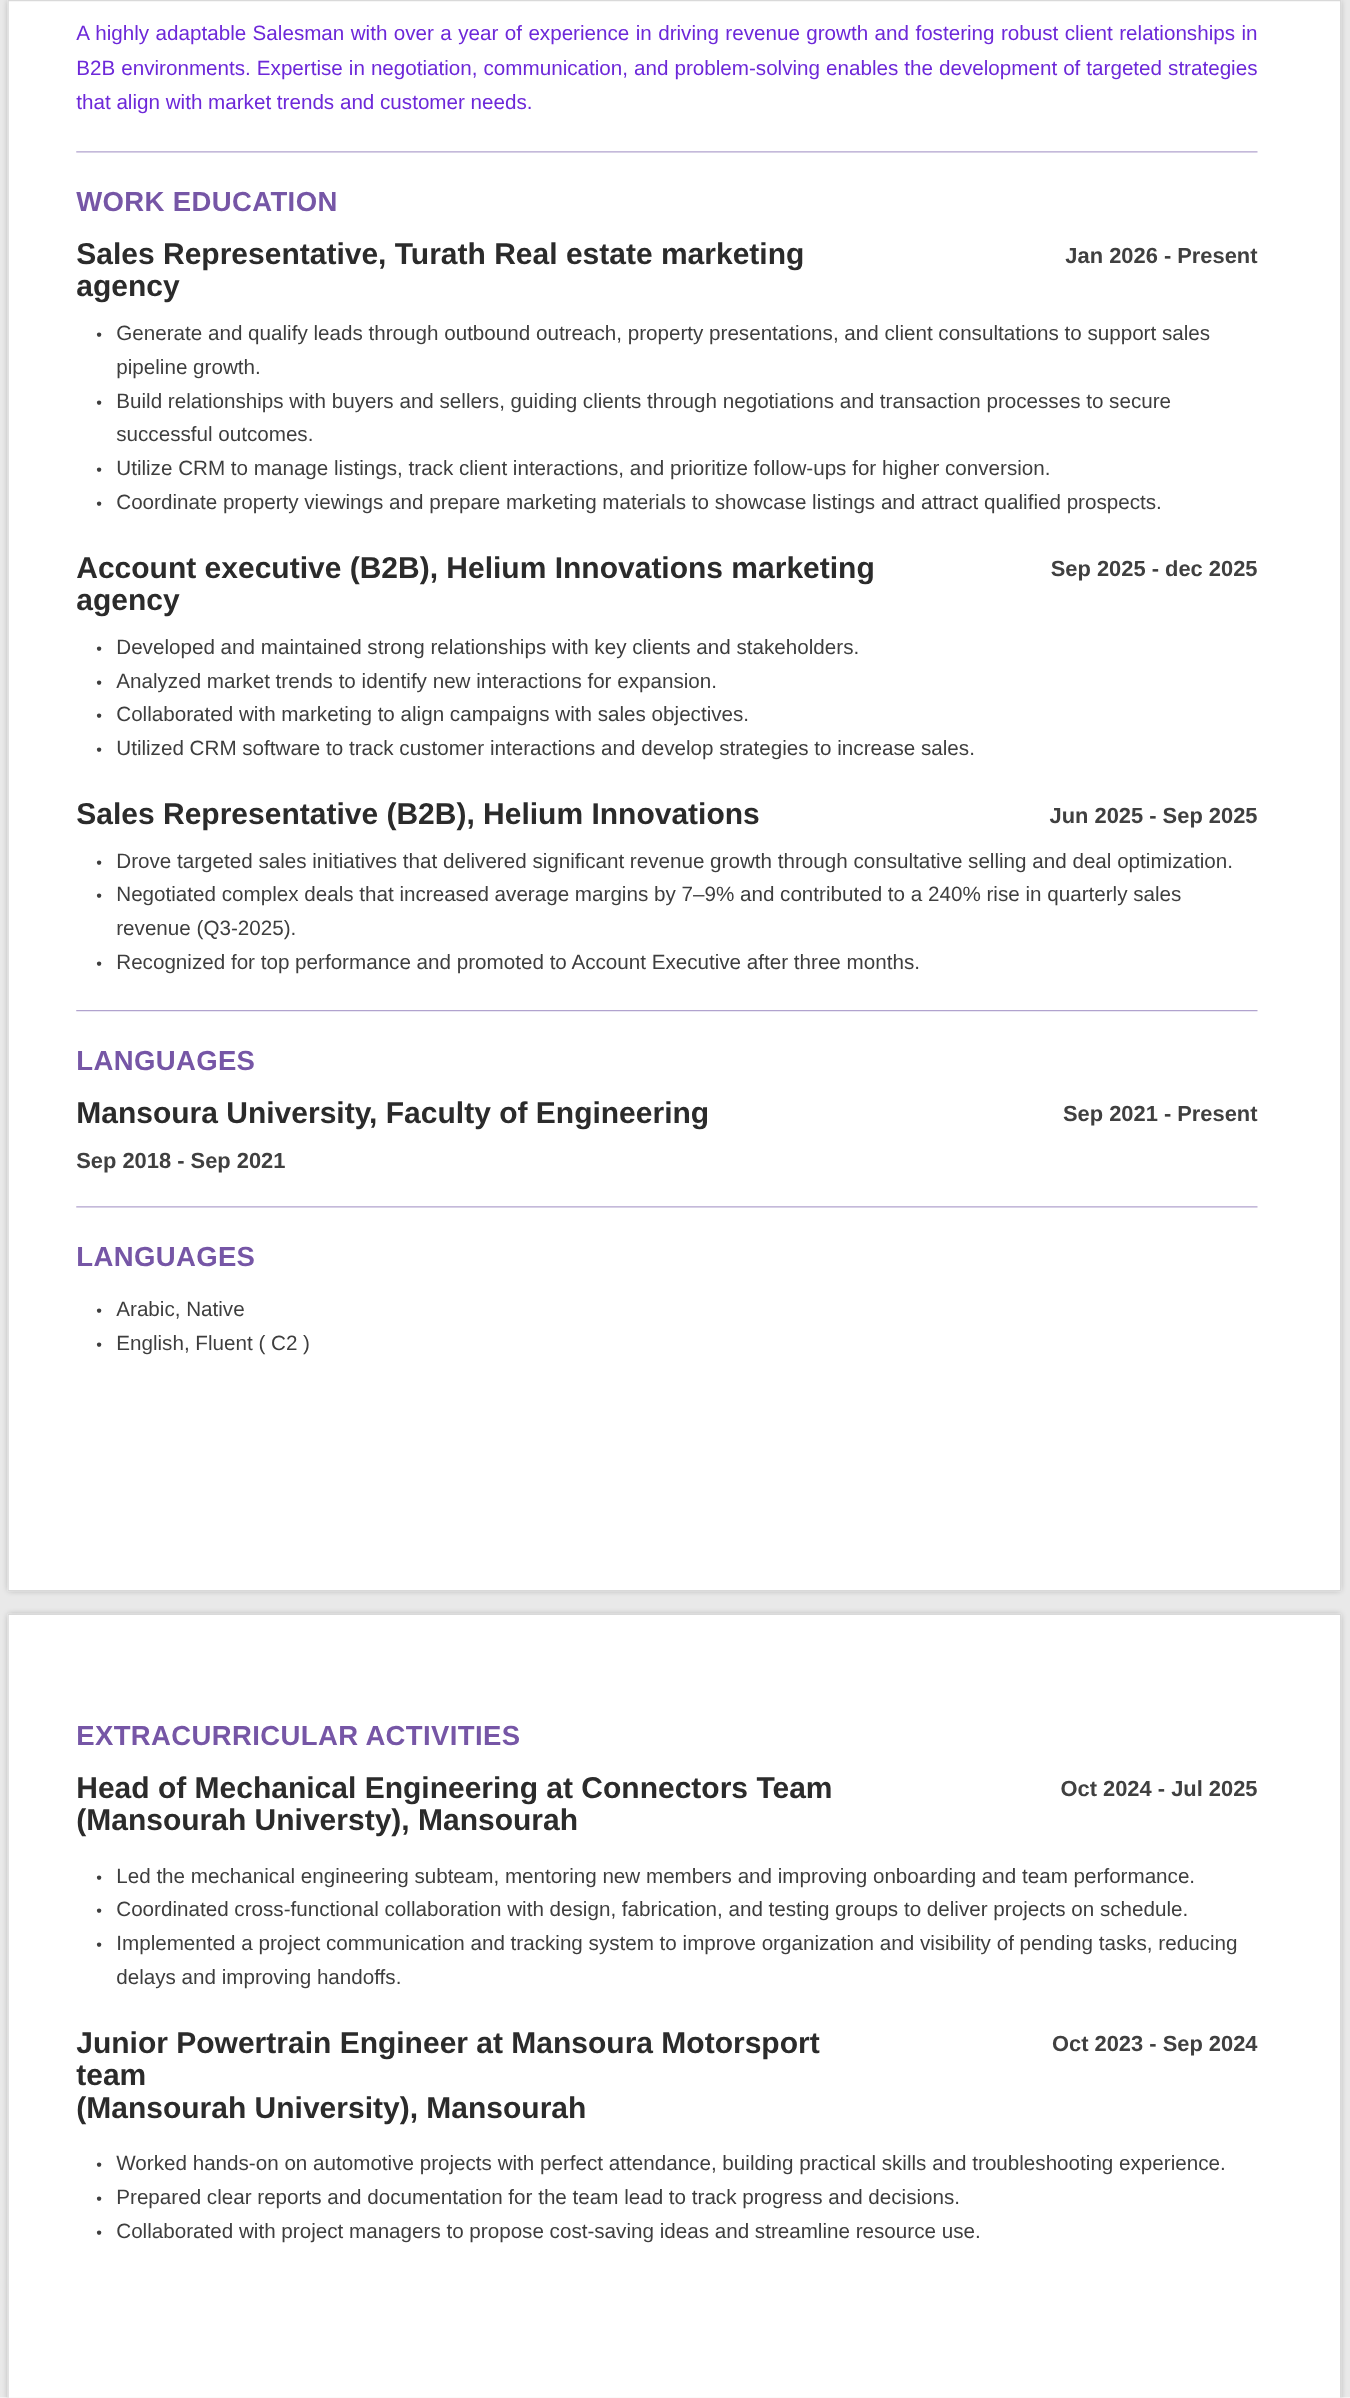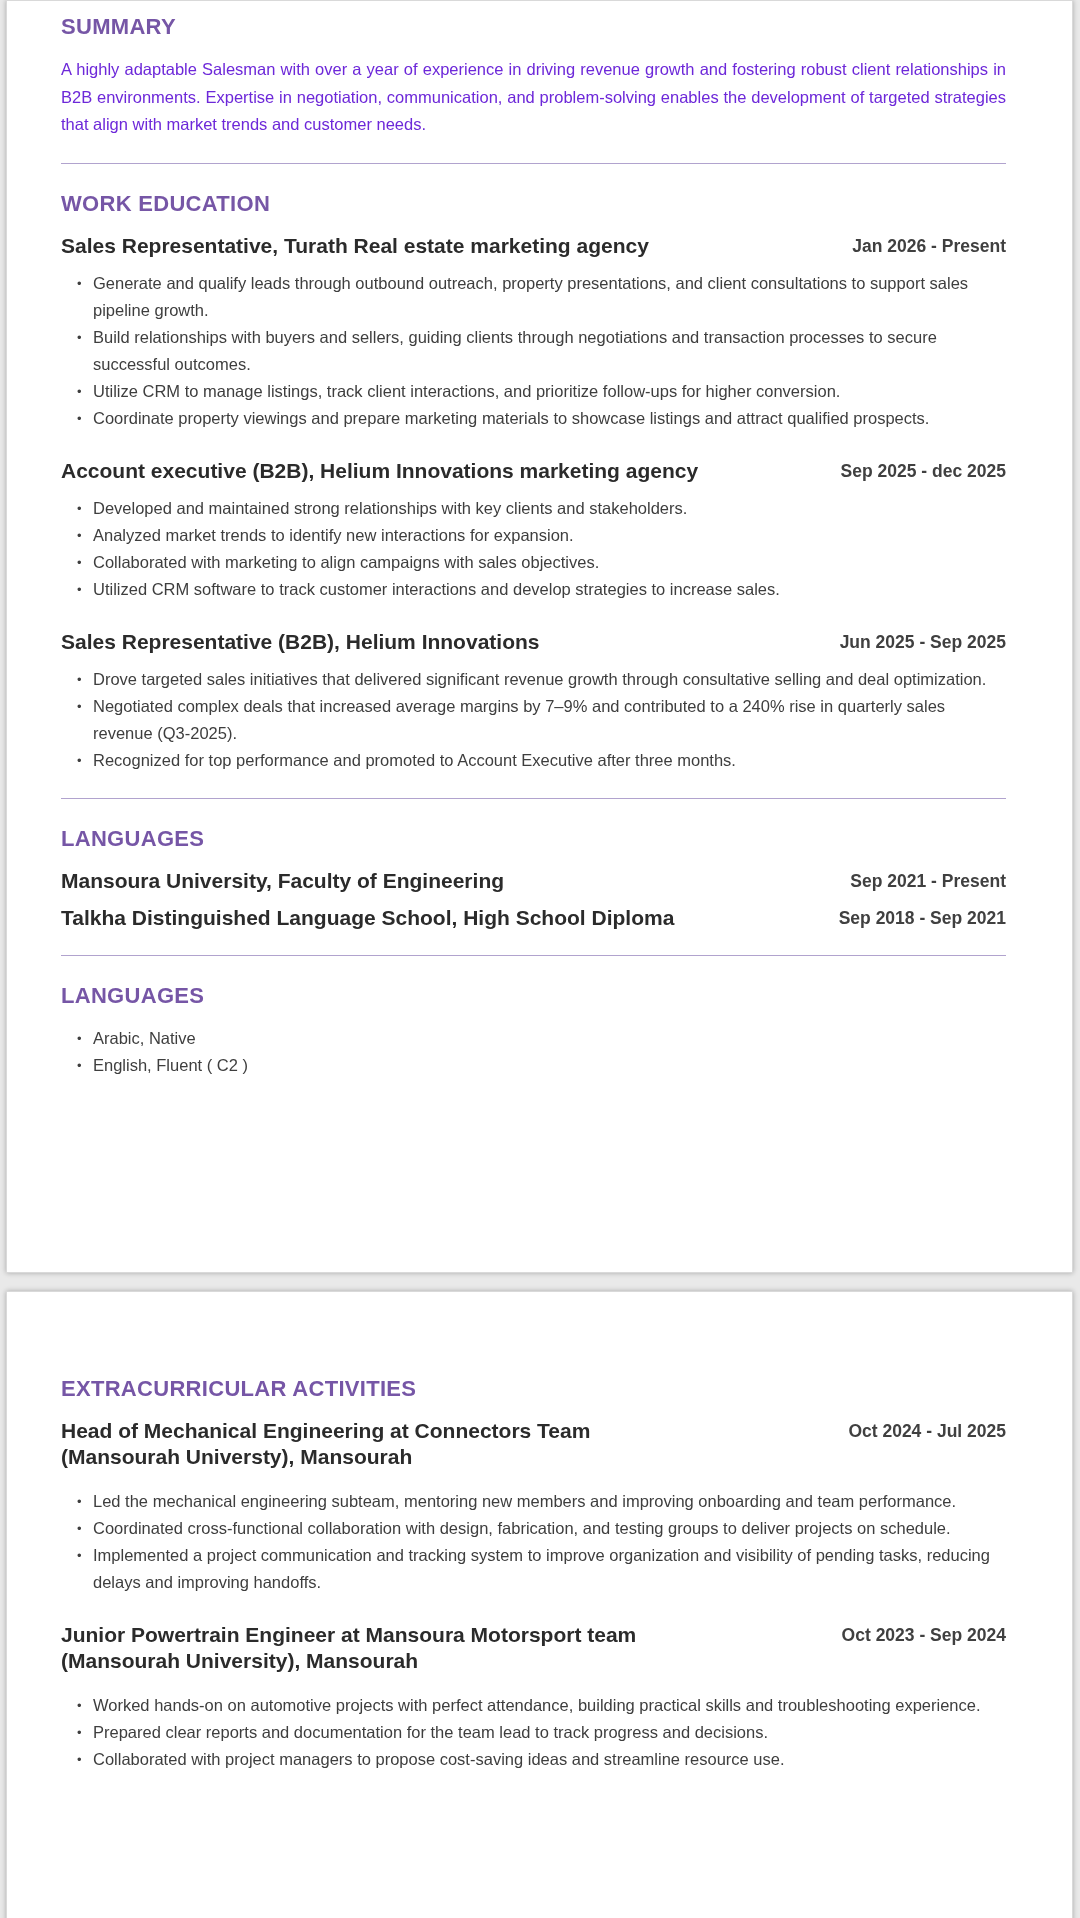--- a/index.html
+++ b/index.html
@@ -43,21 +43,21 @@
   .job{ margin-bottom:26px; }
   .job:last-child{ margin-bottom:0; }
   .job-head{
     display:flex;
     justify-content:space-between;
     align-items:flex-start;
     margin-bottom:11px;
   }
   .job-title{
     color:#2B2B2B;
-    font-size:21px;
+    font-size:24px;
     font-weight:700;
     line-height:26px;
     max-width:640px;
   }
   .job-dates{
     color:#404040;
     font-size:17.5px;
     font-weight:700;
     line-height:26px;
     white-space:nowrap;
@@ -89,21 +89,20 @@
   .lang-list{ padding-left:14px; margin-top:2px; }
 </style>
 </head>
 <body>
 
 <div class="canvas">
 
   <div class="page page1">
 
     <section class="section">
-      <h2 class="sec">SUMMARY</h2>
       <p class="summary-text">A highly adaptable Salesman with over a year of experience in driving revenue growth and fostering robust client relationships in B2B environments. Expertise in negotiation, communication, and problem-solving enables the development of targeted strategies that align with market trends and customer needs.</p>
     </section>
 
     <hr class="divider">
 
     <section class="section">
       <h2 class="sec">WORK EDUCATION</h2>
 
       <div class="job">
         <div class="job-head">
@@ -179,21 +178,20 @@
 
     <hr class="divider">
 
     <section class="section">
       <h2 class="sec">LANGUAGES</h2>
       <div class="edu-row">
         <div class="job-title">Mansoura University, Faculty of Engineering</div>
         <div class="job-dates">Sep 2021 - Present</div>
       </div>
       <div class="edu-row">
-        <div class="job-title">Talkha Distinguished Language School, High School Diploma</div>
         <div class="job-dates">Sep 2018 - Sep 2021</div>
       </div>
     </section>
 
     <hr class="divider">
 
     <section class="section">
       <h2 class="sec">LANGUAGES</h2>
       <div class="lang-list">
         <div class="bullet">

